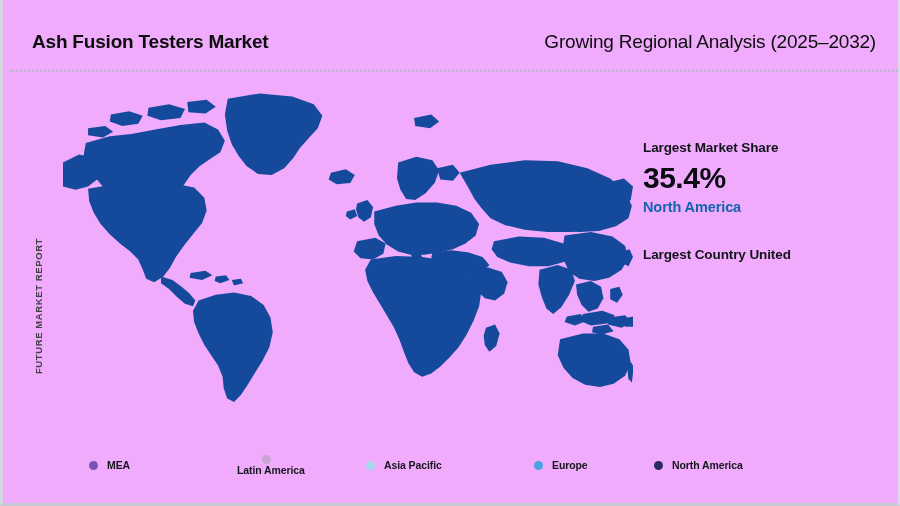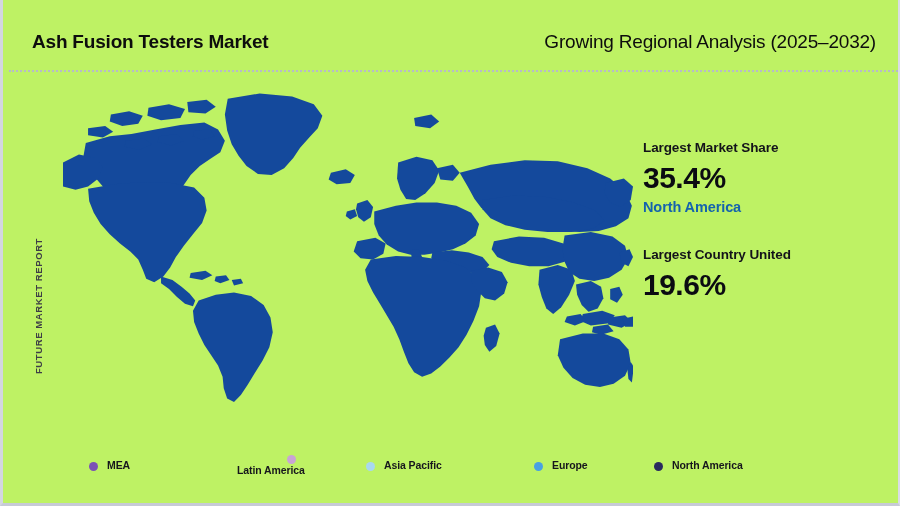--- a/index.html
+++ b/index.html
@@ -113,41 +113,41 @@
   #legend {
     position: absolute;
     left: 86px;
     bottom: 38px;
     width: 700px;
     display: flex;
     align-items: center;
   }
   .legend-item {
     display: flex;
-    align-items: flex-end;
+    align-items: center;
     white-space: nowrap;
   }
   .legend-dot {
     width: 9px;
     height: 9px;
     border-radius: 50%;
     margin-right: 9px;
     flex: 0 0 auto;
   }
   .legend-text {
     font-size: 10.5px;
     font-weight: bold;
     color: #16161c;
     letter-spacing: -0.1px;
   }
 </style>
 </head>
 <body>
 
-<div id="page" style="background: #bef264;">
+<div id="page" style="background: #f0abfc;">
 
   <div id="header">
     <div id="title-left">Ash Fusion Testers Market</div>
     <div id="title-right">Growing Regional Analysis (2025–2032)</div>
     <div id="header-rule"></div>
   </div>
 
   <div id="vertical-label">FUTURE MARKET REPORT</div>
 
   <div id="map-wrap">
@@ -234,21 +234,20 @@
   </div>
 
   <div id="stats">
     <div class="stat-block">
       <div class="stat-label">Largest Market Share</div>
       <div class="stat-value">35.4%</div>
       <div class="stat-region">North America</div>
     </div>
     <div class="stat-block">
       <div class="stat-label">Largest Country United</div>
-      <div class="stat-value">19.6%</div>
     </div>
   </div>
 
   <div id="legend">
     <div class="legend-item" style="position:absolute;left:0;">
       <span class="legend-dot" style="background: rgb(123, 82, 181);"></span>
       <span class="legend-text">MEA</span>
     </div>
     <div class="legend-item" style="position:absolute;left:148px;flex-direction:column;">
       <span class="legend-dot" style="background: rgb(201, 164, 212);"></span>

